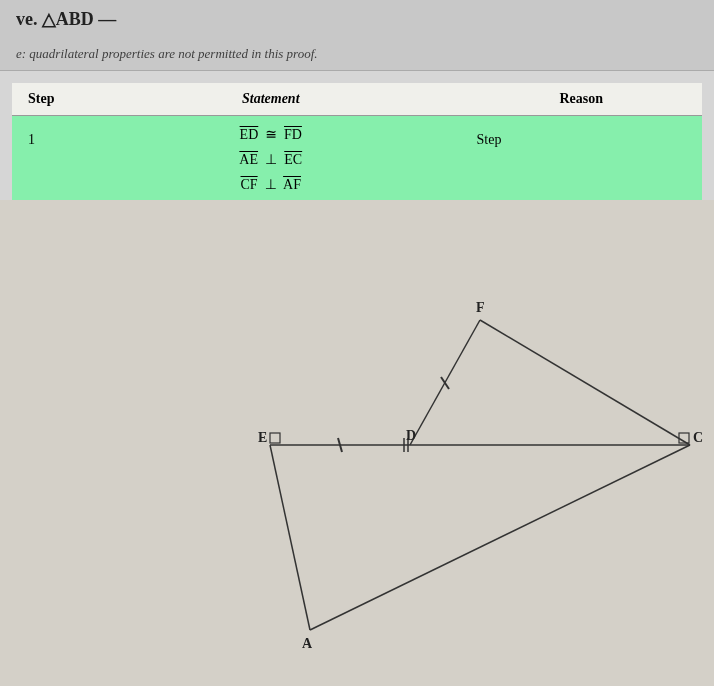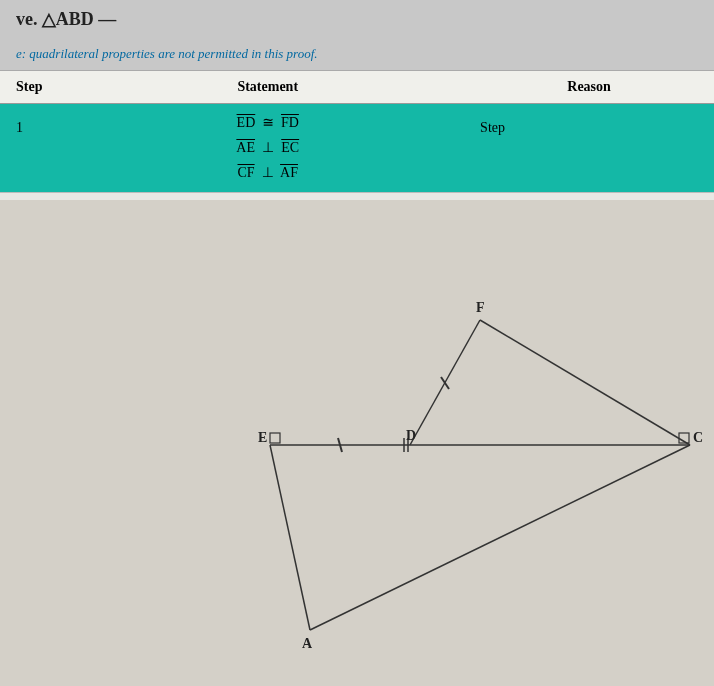--- a/index.html
+++ b/index.html
@@ -32,47 +32,48 @@
     .header-title {
       font-size: 18px;
       font-weight: bold;
       color: #222;
       margin-bottom: 16px;
       font-style: normal;
     }
 
     .subtitle {
       font-size: 13px;
-      color: #0369a1;
+      color: #404040;
     }
 
     
     .proof-table-container {
-      background: #14b8a6;
-      margin: 0;
+      background: #86efac;
+      margin: 12px;
       border-bottom: 1px solid #bbb;
     }
 
     .proof-table {
       width: 100%;
       border-collapse: collapse;
     }
 
     .proof-table th {
       font-weight: bold;
       font-size: 14px;
       padding: 8px 16px;
       text-align: left;
       border-bottom: 1px solid #999;
       background: #f0f0eb;
     }
 
     .proof-table th.statement-col {
       text-align: center;
       width: 55%;
+      font-style: italic;
     }
 
     .proof-table th.reason-col {
       text-align: center;
       width: 35%;
     }
 
     .proof-table th.step-col {
       width: 10%;
     }

